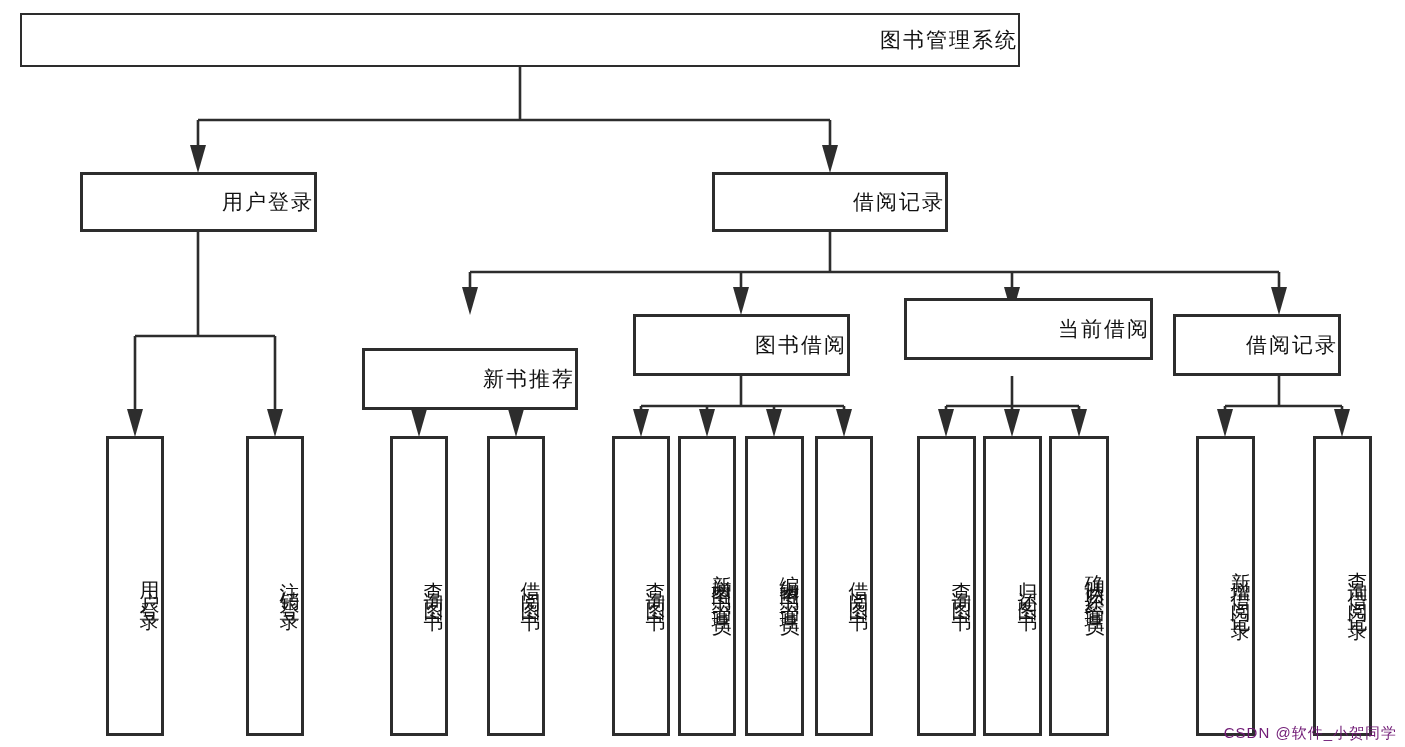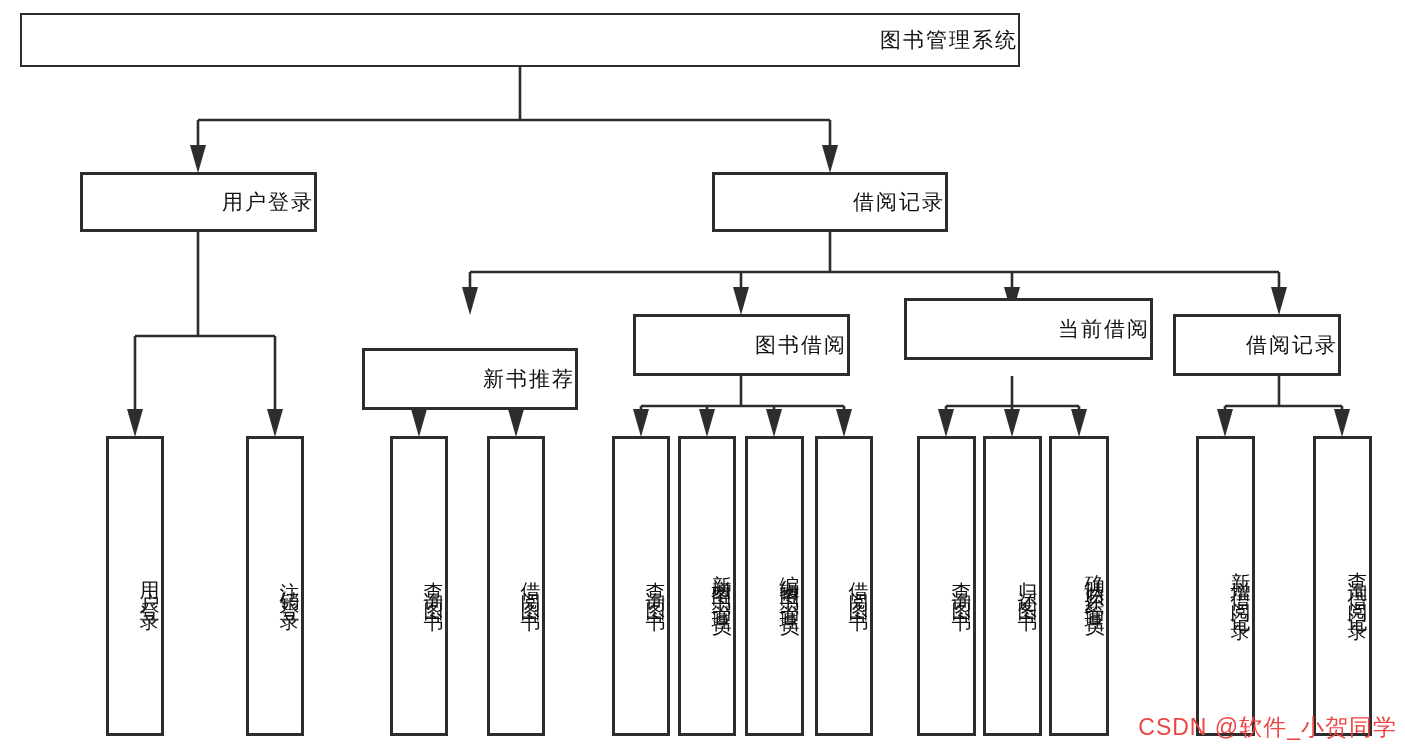--- a/index.html
+++ b/index.html
@@ -32,22 +32,22 @@
   .v-node .vtext {
     writing-mode: vertical-rl;
     text-orientation: mixed;
     letter-spacing: 10px;
     line-height: 1.1;
   }
   .watermark {
     position: absolute;
     right: 8px;
     bottom: 4px;
-    font-size: 23px;
-    color: #ef4444;
+    font-size: 15px;
+    color: #701a75;
     letter-spacing: 1px;
     white-space: nowrap;
   }
 </style>
 </head>
 <body>
 
 <div class="stage">
 
   <svg class="connectors" viewBox="0 0 1405 747" xmlns="http://www.w3.org/2000/svg">

